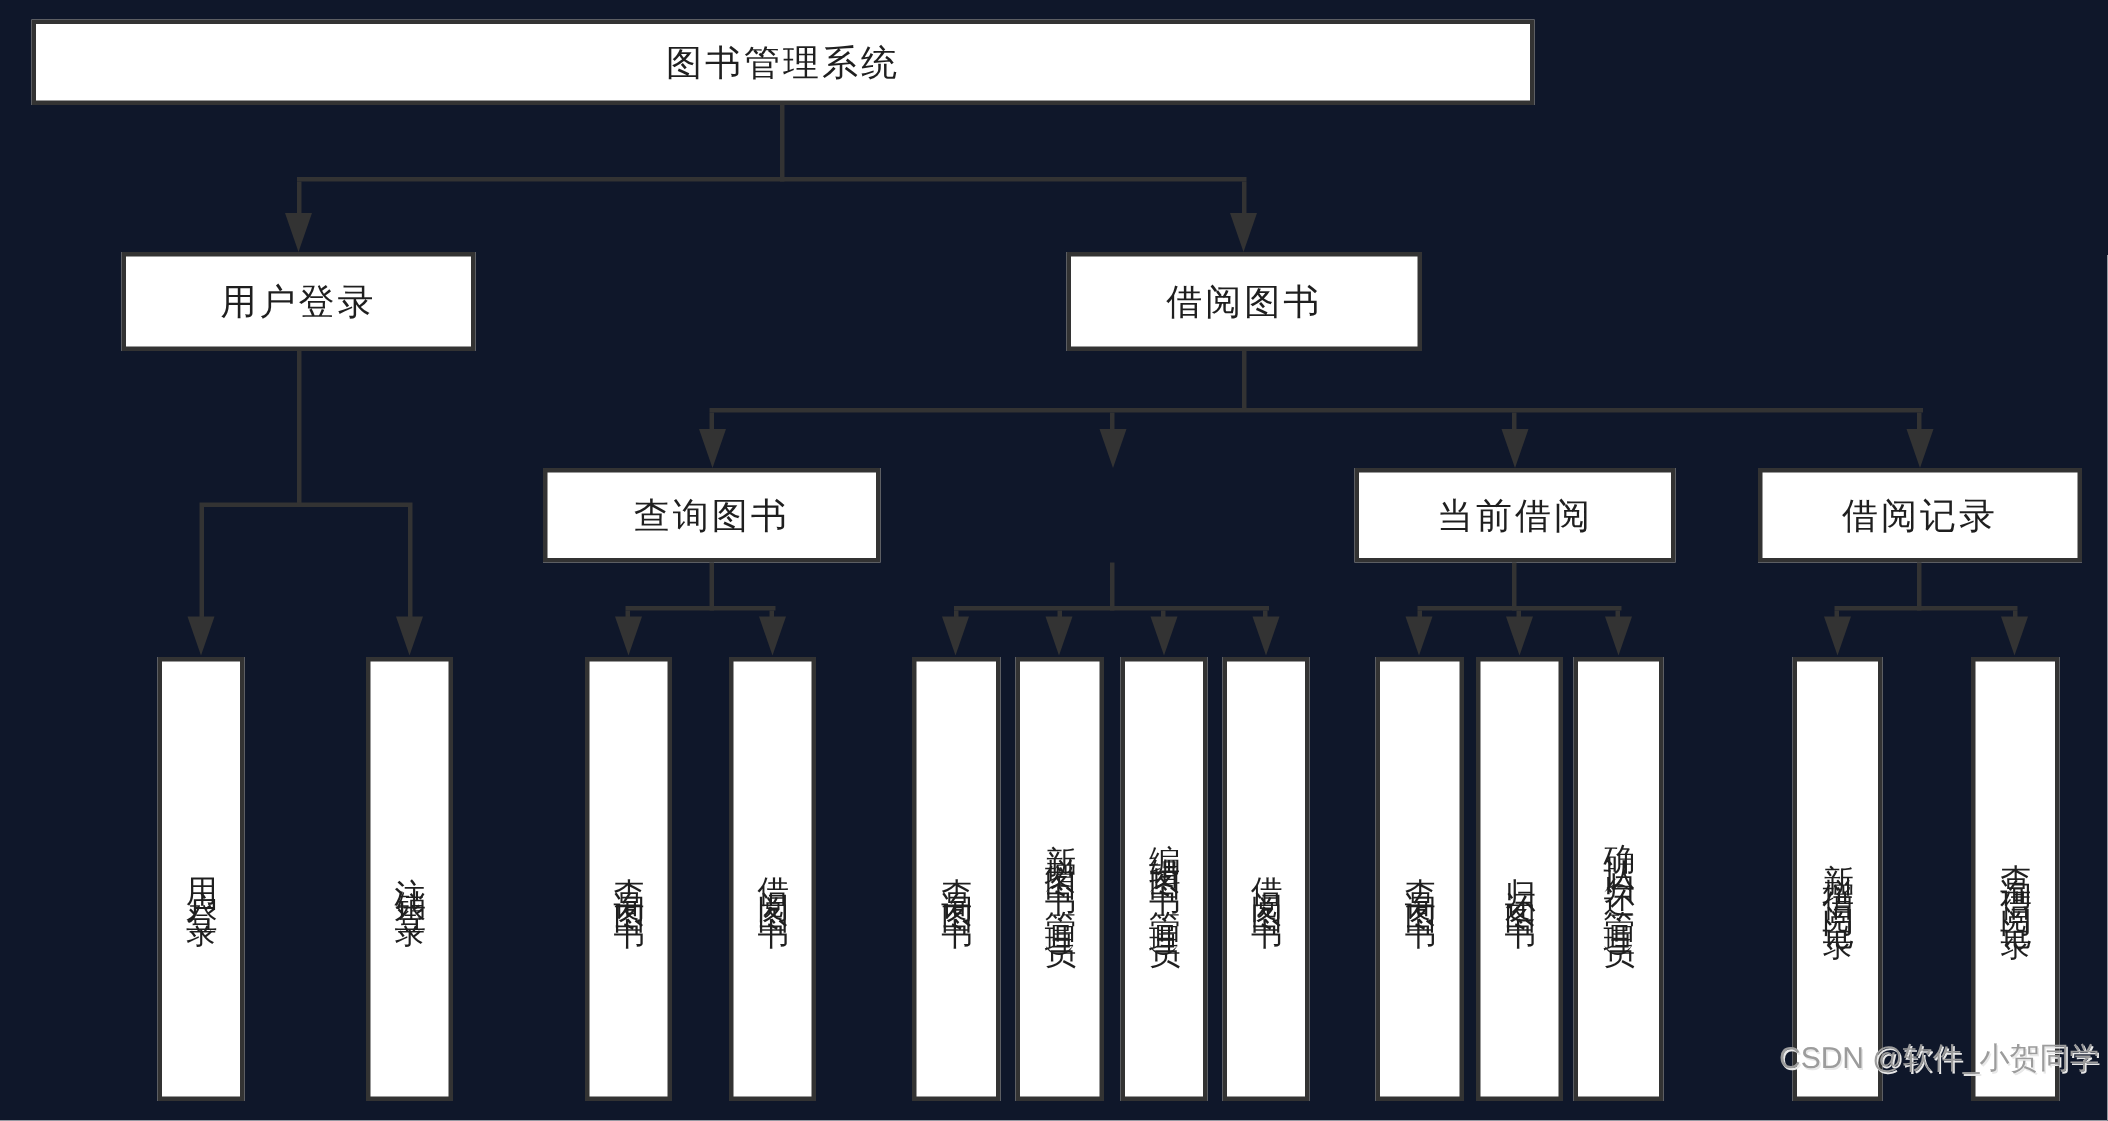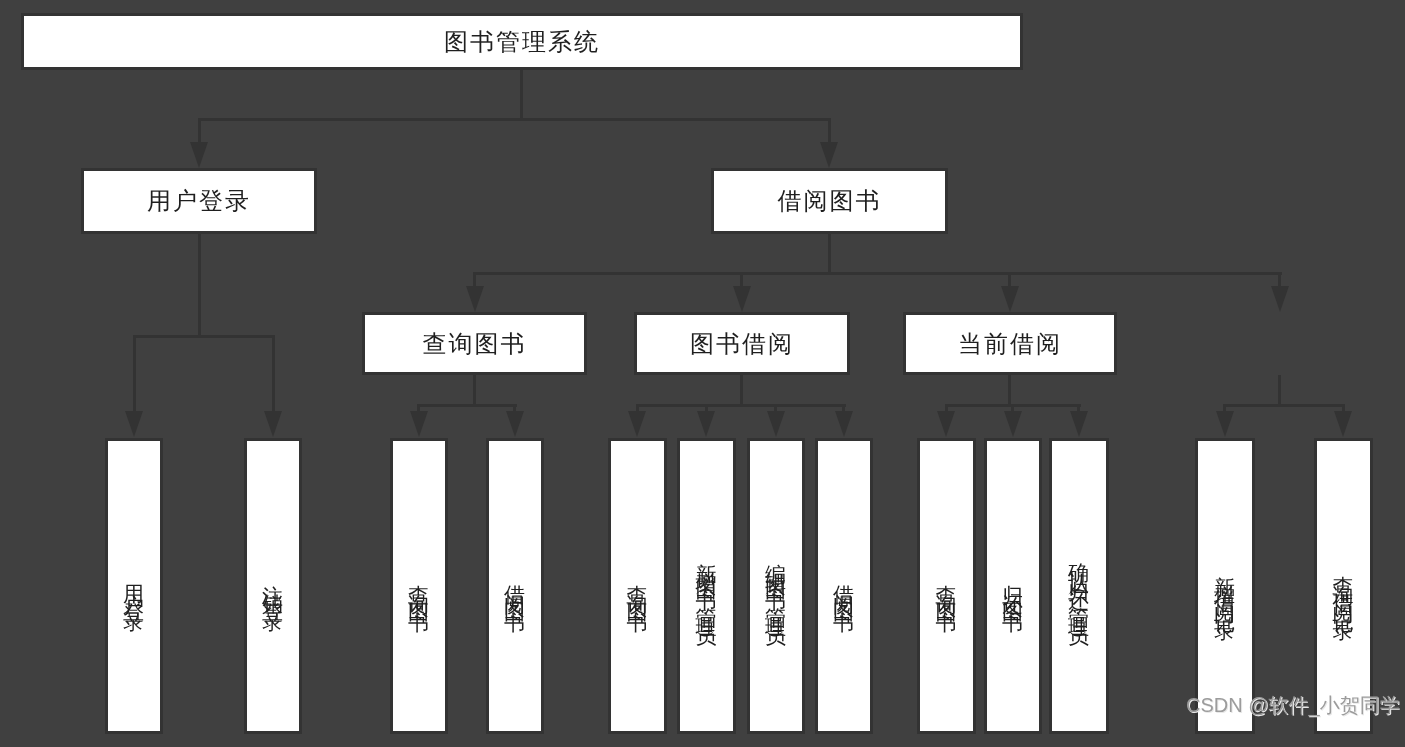--- a/index.html
+++ b/index.html
@@ -1,20 +1,20 @@
 <!DOCTYPE html>
 <html><head>
 <meta charset="utf-8">
 <style>
   html, body { margin: 0; padding: 0; background: #ffffff; }
   .stage {
     position: relative;
     width: 1405px;
     height: 747px;
-    background: #404040;
+    background: #0f172a;
     font-family: "Liberation Sans", "DejaVu Sans", sans-serif;
     overflow: hidden;
   }
   .box {
     position: absolute;
     box-sizing: border-box;
     background: #ffffff;
     border: 3px solid #333333;
     display: flex;
     align-items: center;
@@ -50,22 +50,22 @@
 <body>
 
 <div class="stage">
 
   <div class="box hbox" style="left:21px; top:13px; width:1002px; height:57px;">图书管理系统</div>
 
   <div class="box hbox" style="left:81px; top:168px; width:236px; height:66px;">用户登录</div>
   <div class="box hbox" style="left:711px; top:168px; width:237px; height:66px;">借阅图书</div>
 
   <div class="box hbox" style="left:362px; top:312px; width:225px; height:63px;">查询图书</div>
-  <div class="box hbox" style="left:634px; top:312px; width:216px; height:63px;">图书借阅</div>
   <div class="box hbox" style="left:903px; top:312px; width:214px; height:63px;">当前借阅</div>
+  <div class="box hbox" style="left:1172px; top:312px; width:216px; height:63px;">借阅记录</div>
 
   <div class="box vbox" style="left:105px; top:438px; width:58px; height:296px;">用户登录</div>
   <div class="box vbox" style="left:244px; top:438px; width:58px; height:296px;">注销登录</div>
 
   <div class="box vbox" style="left:390px; top:438px; width:58px; height:296px;">查询图书</div>
   <div class="box vbox" style="left:486px; top:438px; width:58px; height:296px;">借阅图书</div>
 
   <div class="box vbox" style="left:608px; top:438px; width:59px; height:296px;">查询图书</div>
   <div class="box vbox" style="left:677px; top:438px; width:59px; height:296px;">新增图书（管理员）</div>
   <div class="box vbox" style="left:747px; top:438px; width:58px; height:296px;">编辑图书（管理员）</div>

